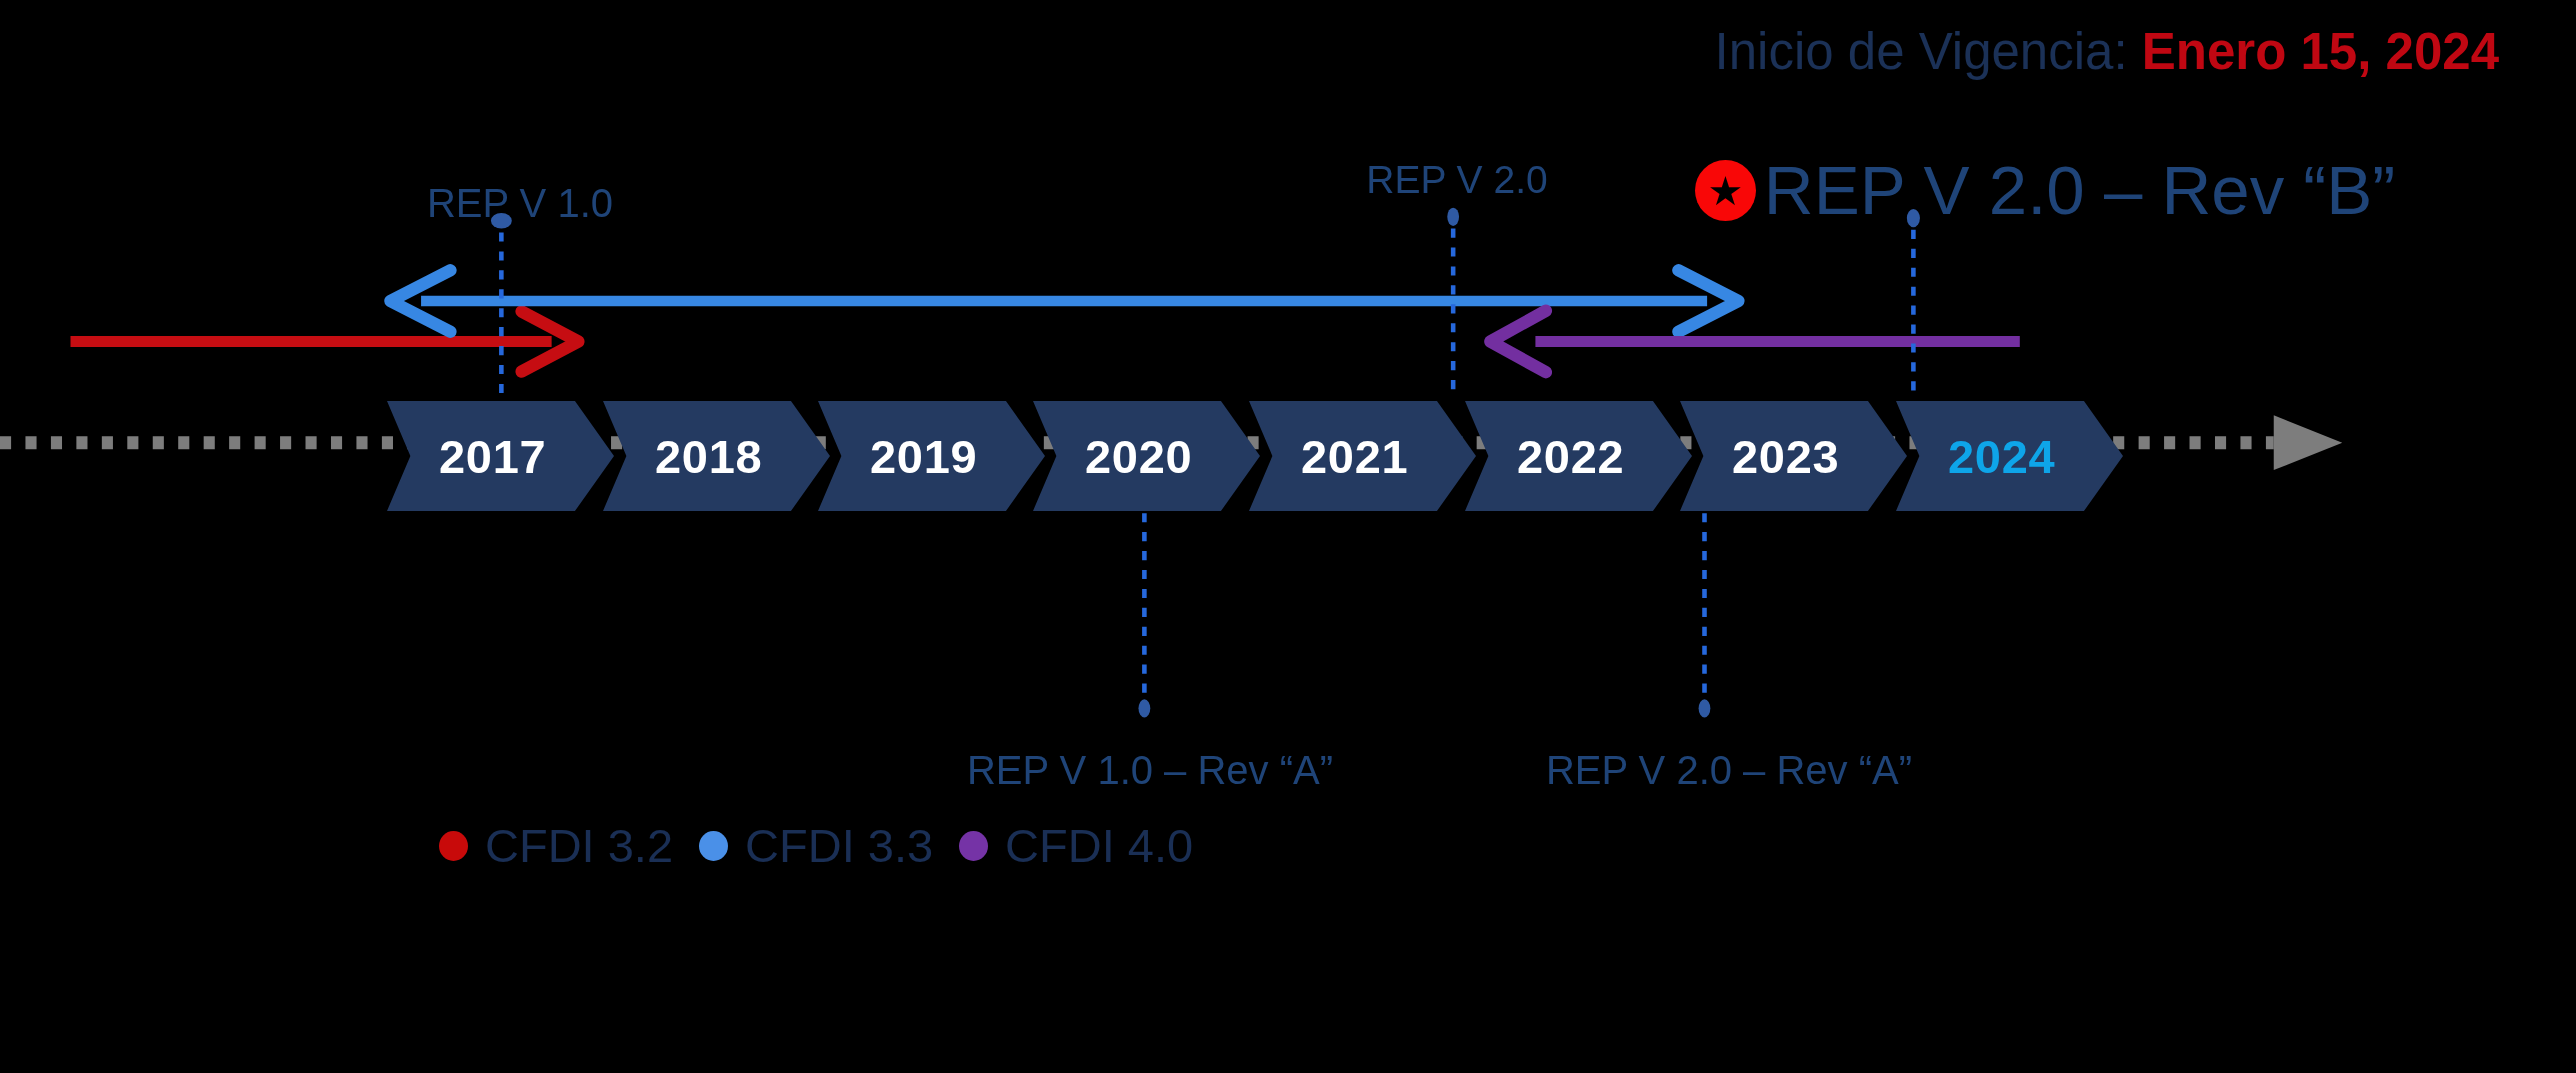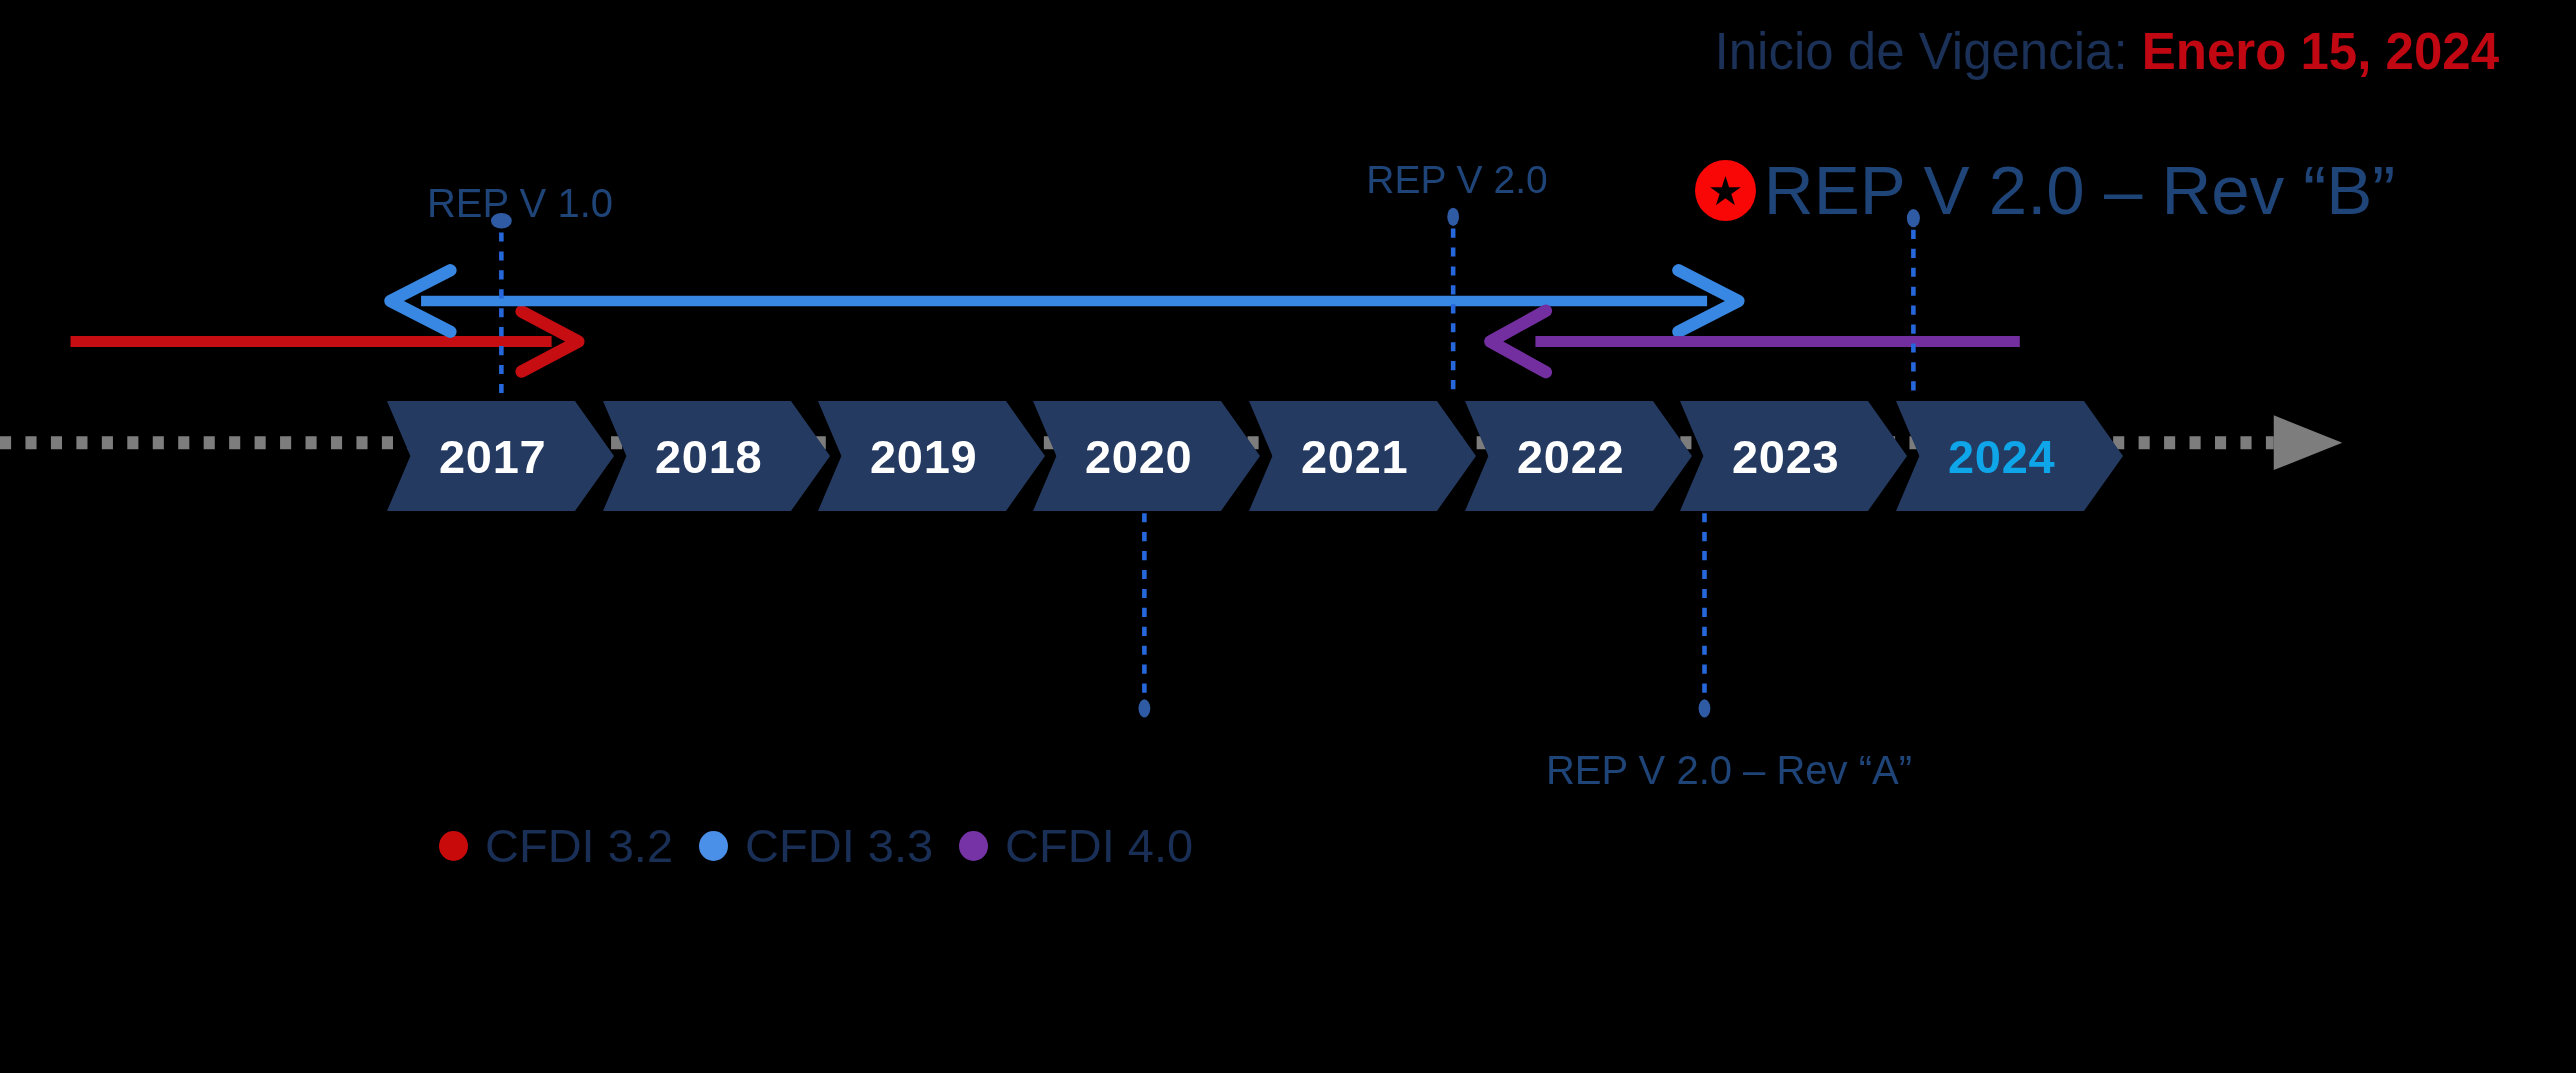--- a/index.html
+++ b/index.html
@@ -178,20 +178,21 @@
   <div class="milestone-label ml-rep-v1">REP V 1.0</div>
   <div class="milestone-label ml-rep-v2">REP V 2.0</div>
 
   <div class="revb-row">
     <div class="star-badge">
       <span>★</span>
     </div>
     <div class="revb-text">REP V 2.0 – Rev “B”</div>
   </div>
 
+  <div class="milestone-label ml-rev-a1">REP V 1.0 – Rev “A”</div>
   <div class="milestone-label ml-rev-a2">REP V 2.0 – Rev “A”</div>
 
   <div class="legend">
     <div class="legend-row">
       <span class="legend-dot dot-red"></span>
       <span>CFDI 3.2</span>
     </div>
     <div class="legend-row">
       <span class="legend-dot dot-blue"></span>
       <span>CFDI 3.3</span>

